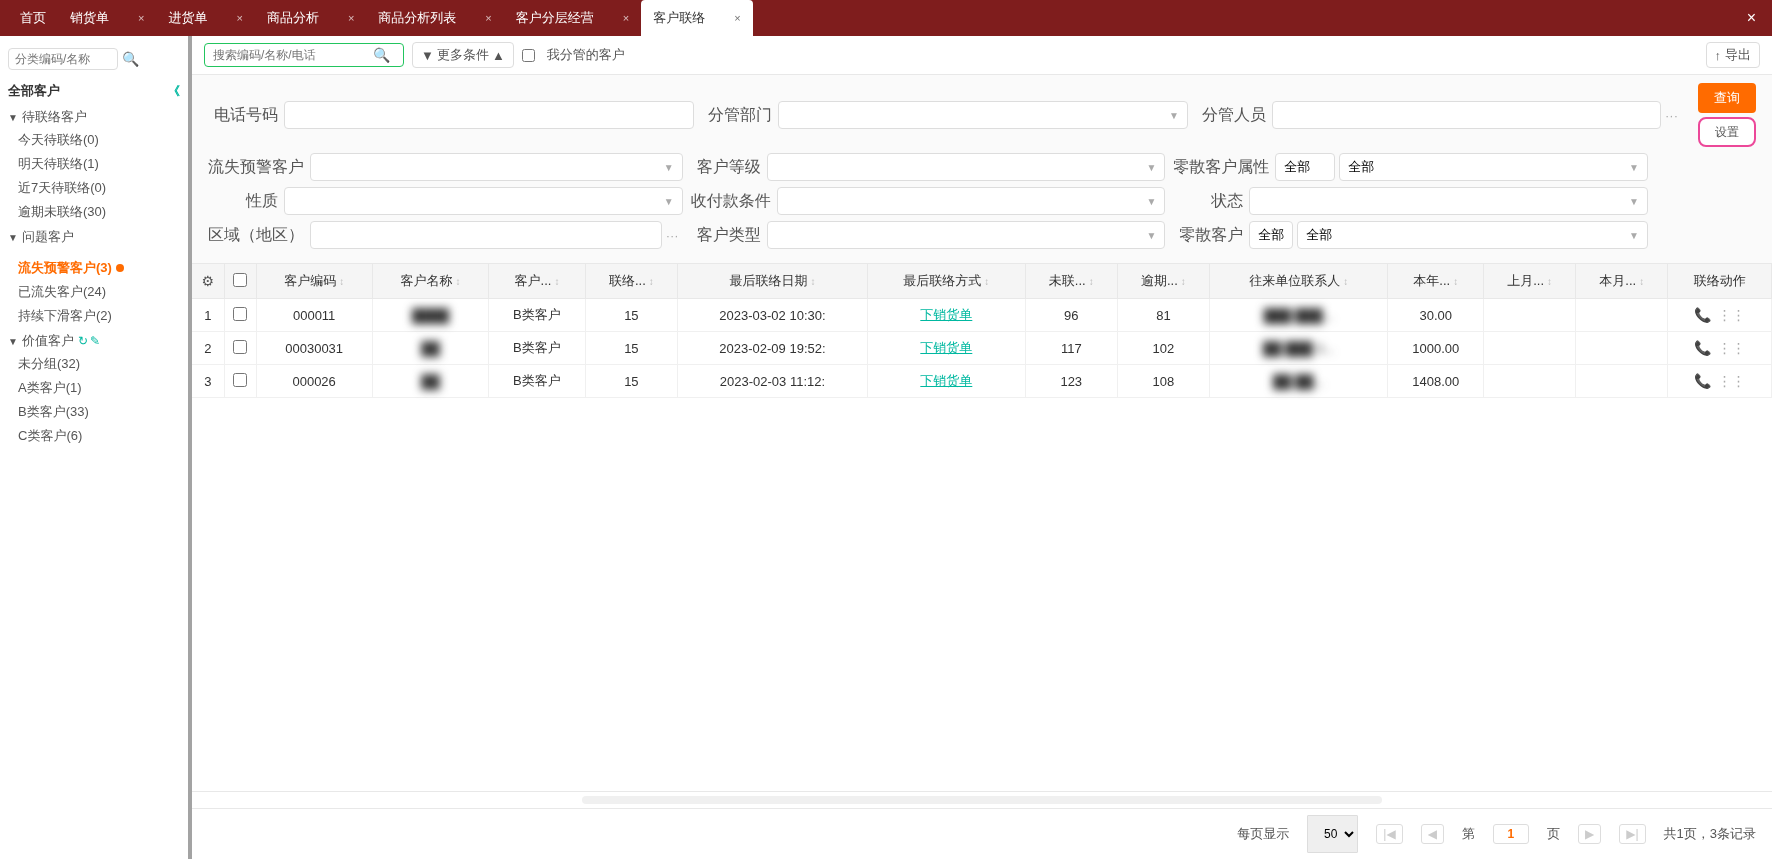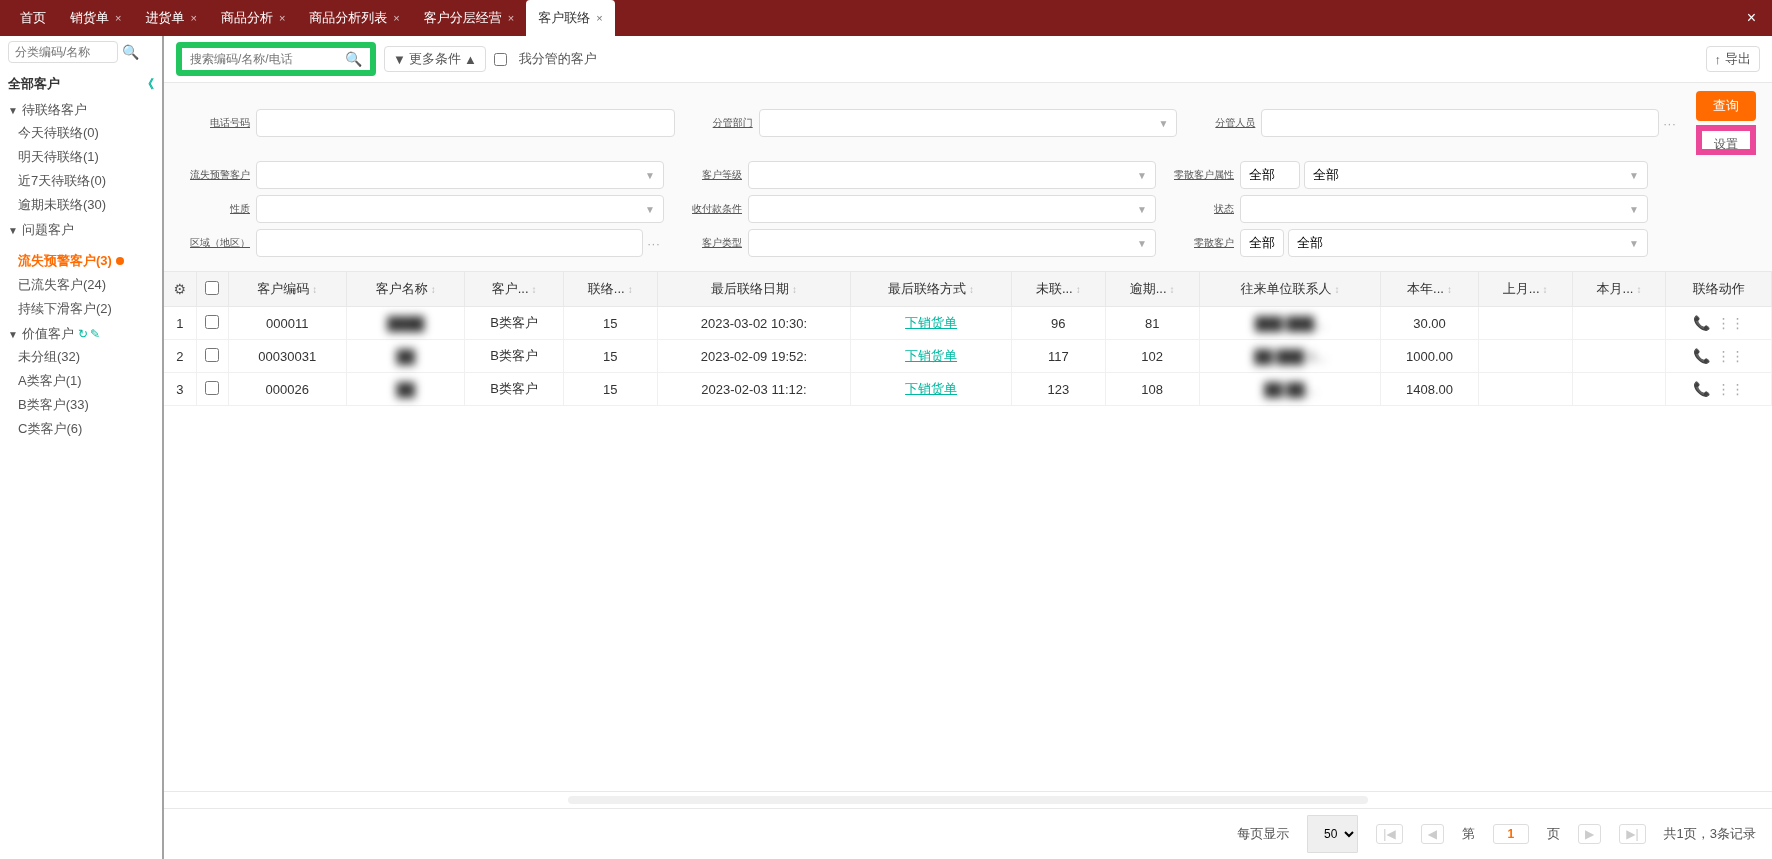--- a/index.html
+++ b/index.html
@@ -17,20 +17,21 @@
     .nav-tab {
       display: flex;
       align-items: center;
       padding: 0 12px;
       height: 100%;
       font-size: 13px;
       color: white;
       cursor: pointer;
       position: relative;
       white-space: nowrap;
+      gap: 23px;
     }
     .nav-tab.active {
       background: white;
       color: #333;
       border-radius: 4px 4px 0 0;
     }
     .nav-tab .close-btn {
       margin-left: 6px;
       font-size: 11px;
       opacity: 0.7;
@@ -50,26 +51,26 @@
 
     
     .main-layout {
       display: flex;
       height: calc(859px - 36px);
       background: #f5f5f5;
     }
 
     
     .sidebar {
-      width: 164px;
+      width: 192px;
       background: white;
-      border-right: 2px solid #a3a3a3;
+      border-right: 4px solid #a3a3a3;
       flex-shrink: 0;
       overflow-y: auto;
-      padding: 1px 0;
+      padding: 8px 0;
     }
     .sidebar-search {
       display: flex;
       align-items: center;
       padding: 4px 8px;
       margin-bottom: 4px;
     }
     .sidebar-search input {
       border: 1px solid #ddd;
       border-radius: 4px;
@@ -159,21 +160,21 @@
       display: flex;
       align-items: center;
       padding: 6px 12px;
       border-bottom: 1px solid #e8e8e8;
       gap: 8px;
       flex-shrink: 0;
     }
     .search-input-wrap {
       display: flex;
       align-items: center;
-      border: 6px solid #22c55e;
+      border: 1px solid #22c55e;
       border-radius: 4px;
       padding: 3px 8px;
       width: 200px;
     }
     .search-input-wrap input {
       border: none;
       outline: none;
       font-size: 12px;
       width: 160px;
     }
@@ -227,28 +228,27 @@
       margin-bottom: 6px;
       gap: 8px;
     }
     .filter-cell {
       display: flex;
       align-items: center;
       flex: 1;
       min-width: 0;
     }
     .filter-label {
-      font-size: 10px;
+      font-size: 16px;
       color: #555;
       white-space: nowrap;
       min-width: 70px;
       text-align: right;
       margin-right: 6px;
       flex-shrink: 0;
-      text-decoration: underline;
     }
     .filter-input {
       flex: 1;
       border: 1px solid #ddd;
       border-radius: 4px;
       padding: 3px 8px;
       font-size: 12px;
       outline: none;
       height: 28px;
     }
@@ -278,22 +278,22 @@
       border: none;
       border-radius: 4px;
       padding: 5px 16px;
       font-size: 13px;
       cursor: pointer;
       height: 30px;
     }
     .settings-btn {
       background: white;
       color: #555;
-      border: 6px solid #ec4899;
-      border-radius: 0;
+      border: 2px solid #ec4899;
+      border-radius: 8px;
       padding: 5px 12px;
       font-size: 12px;
       cursor: pointer;
       height: 30px;
     }
 
     
     .table-area {
       flex: 1;
       overflow: auto;

